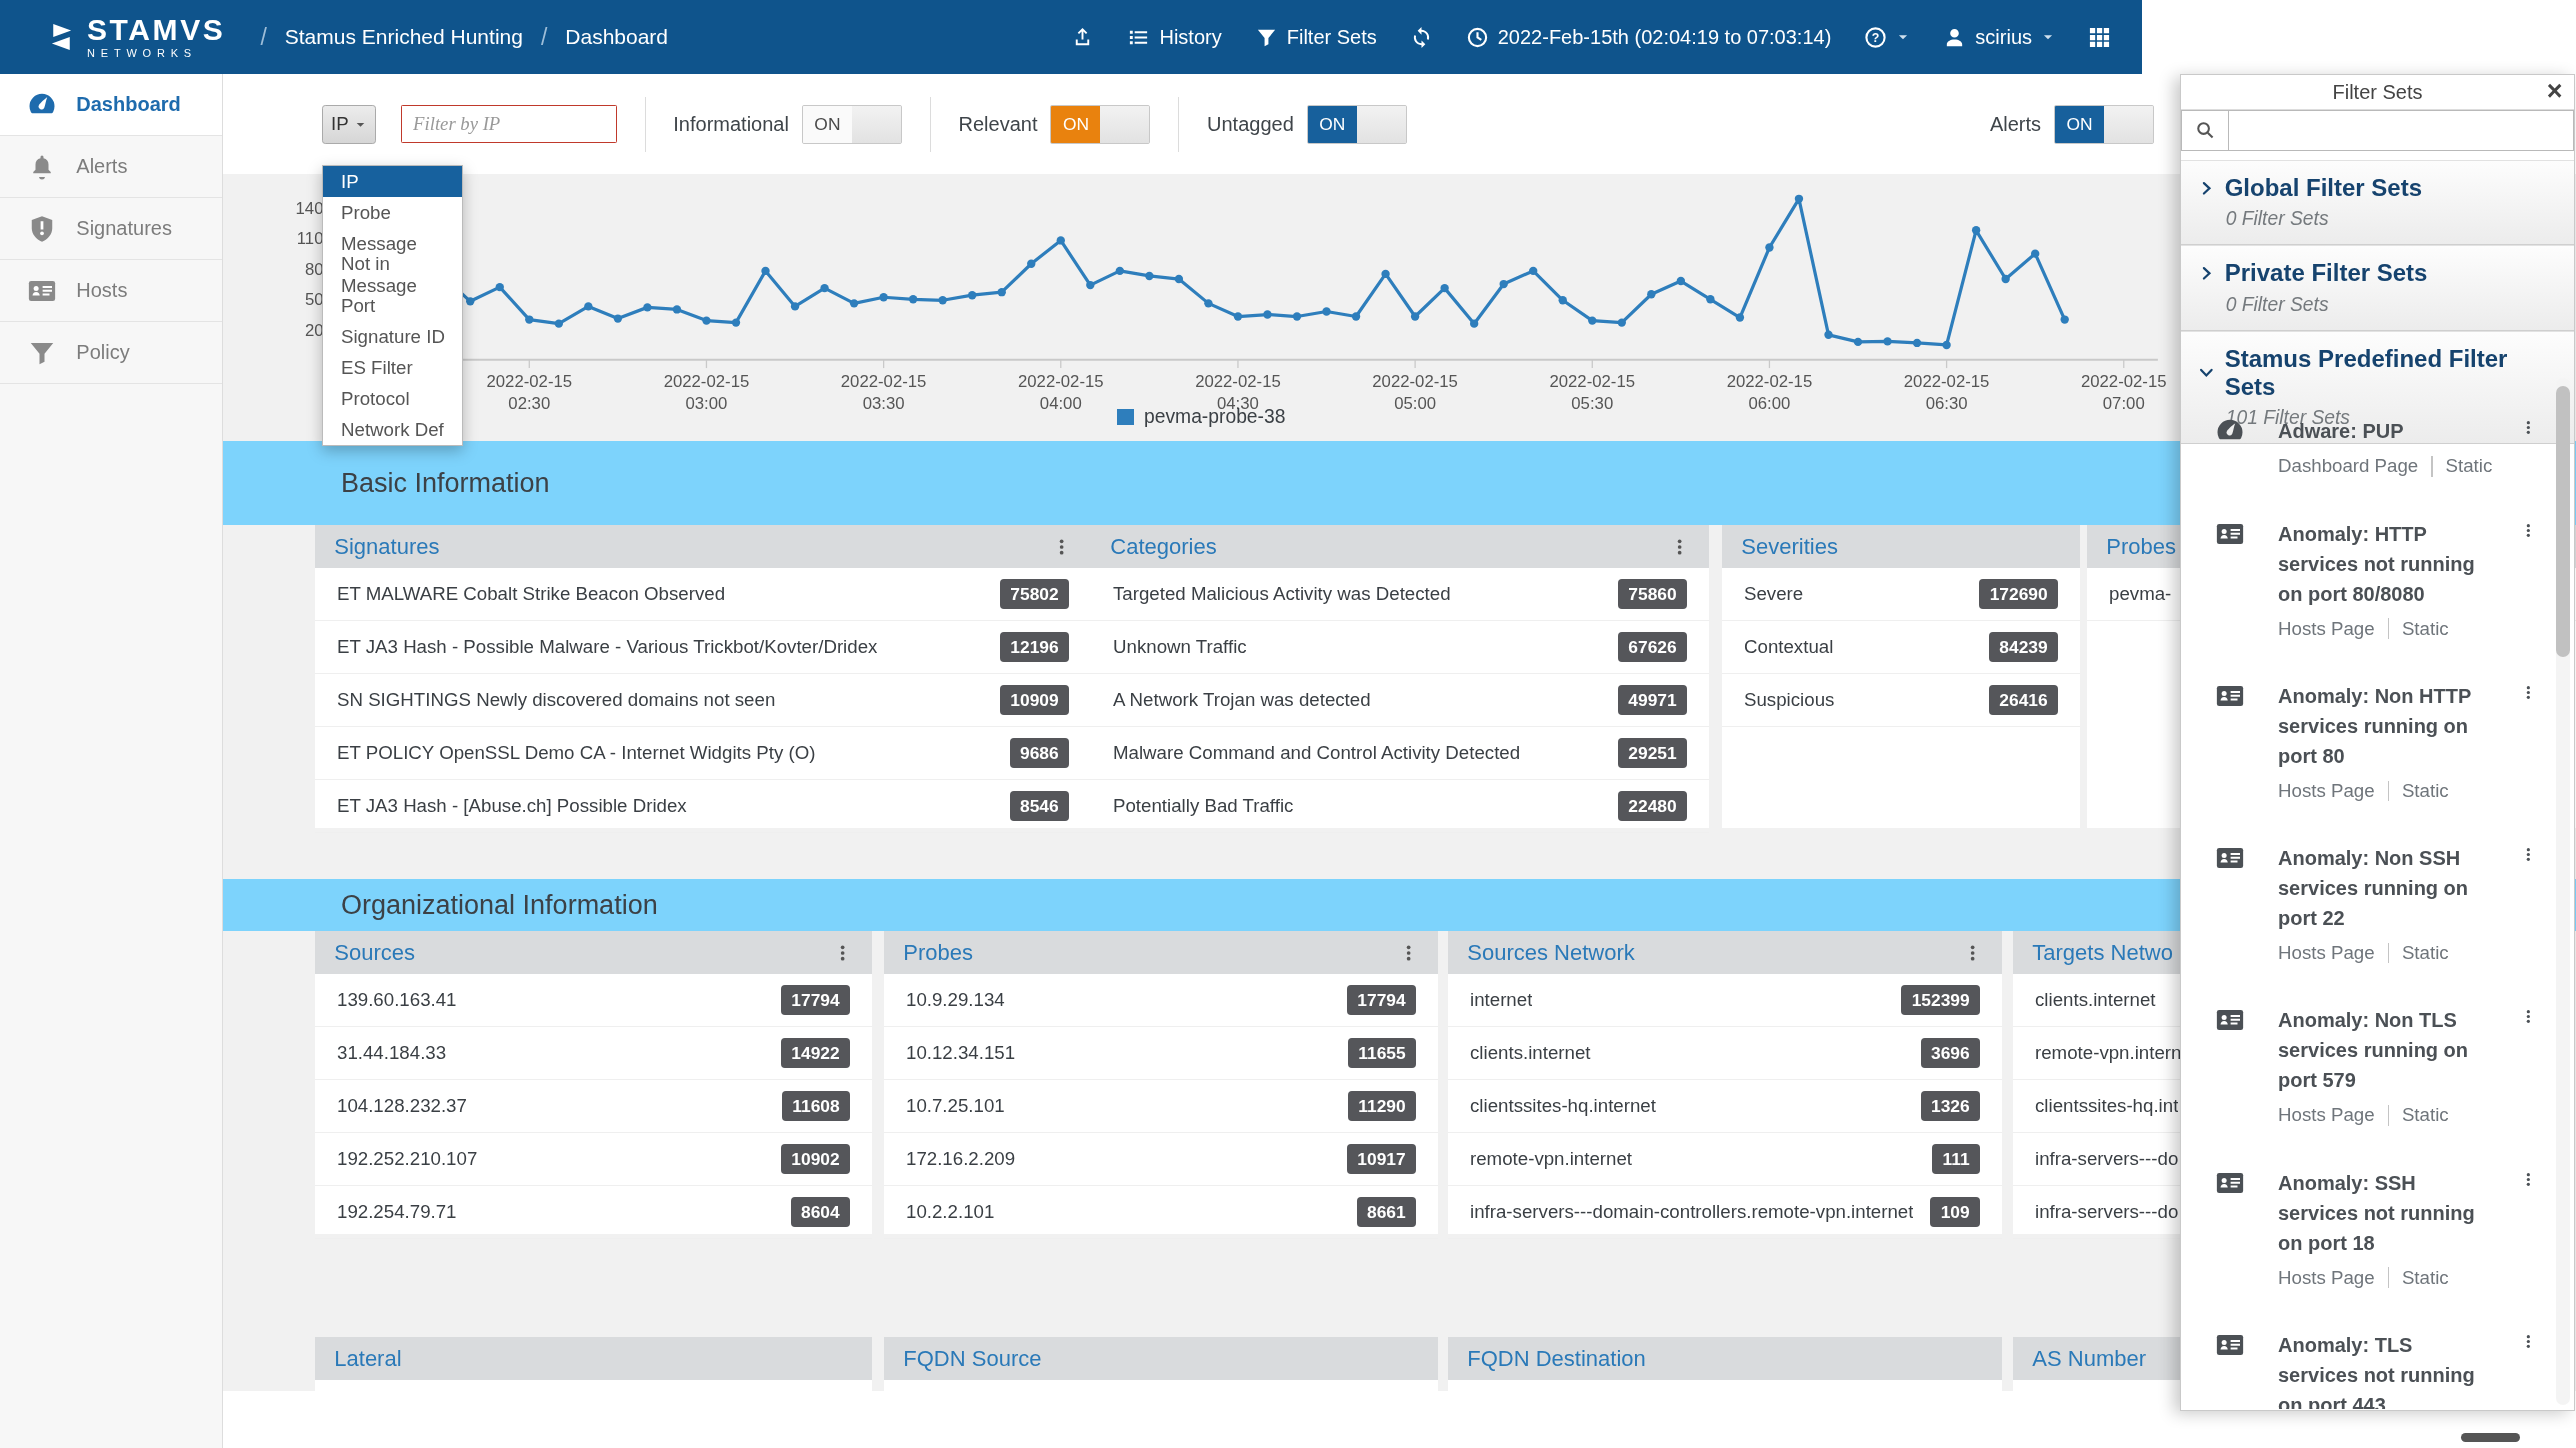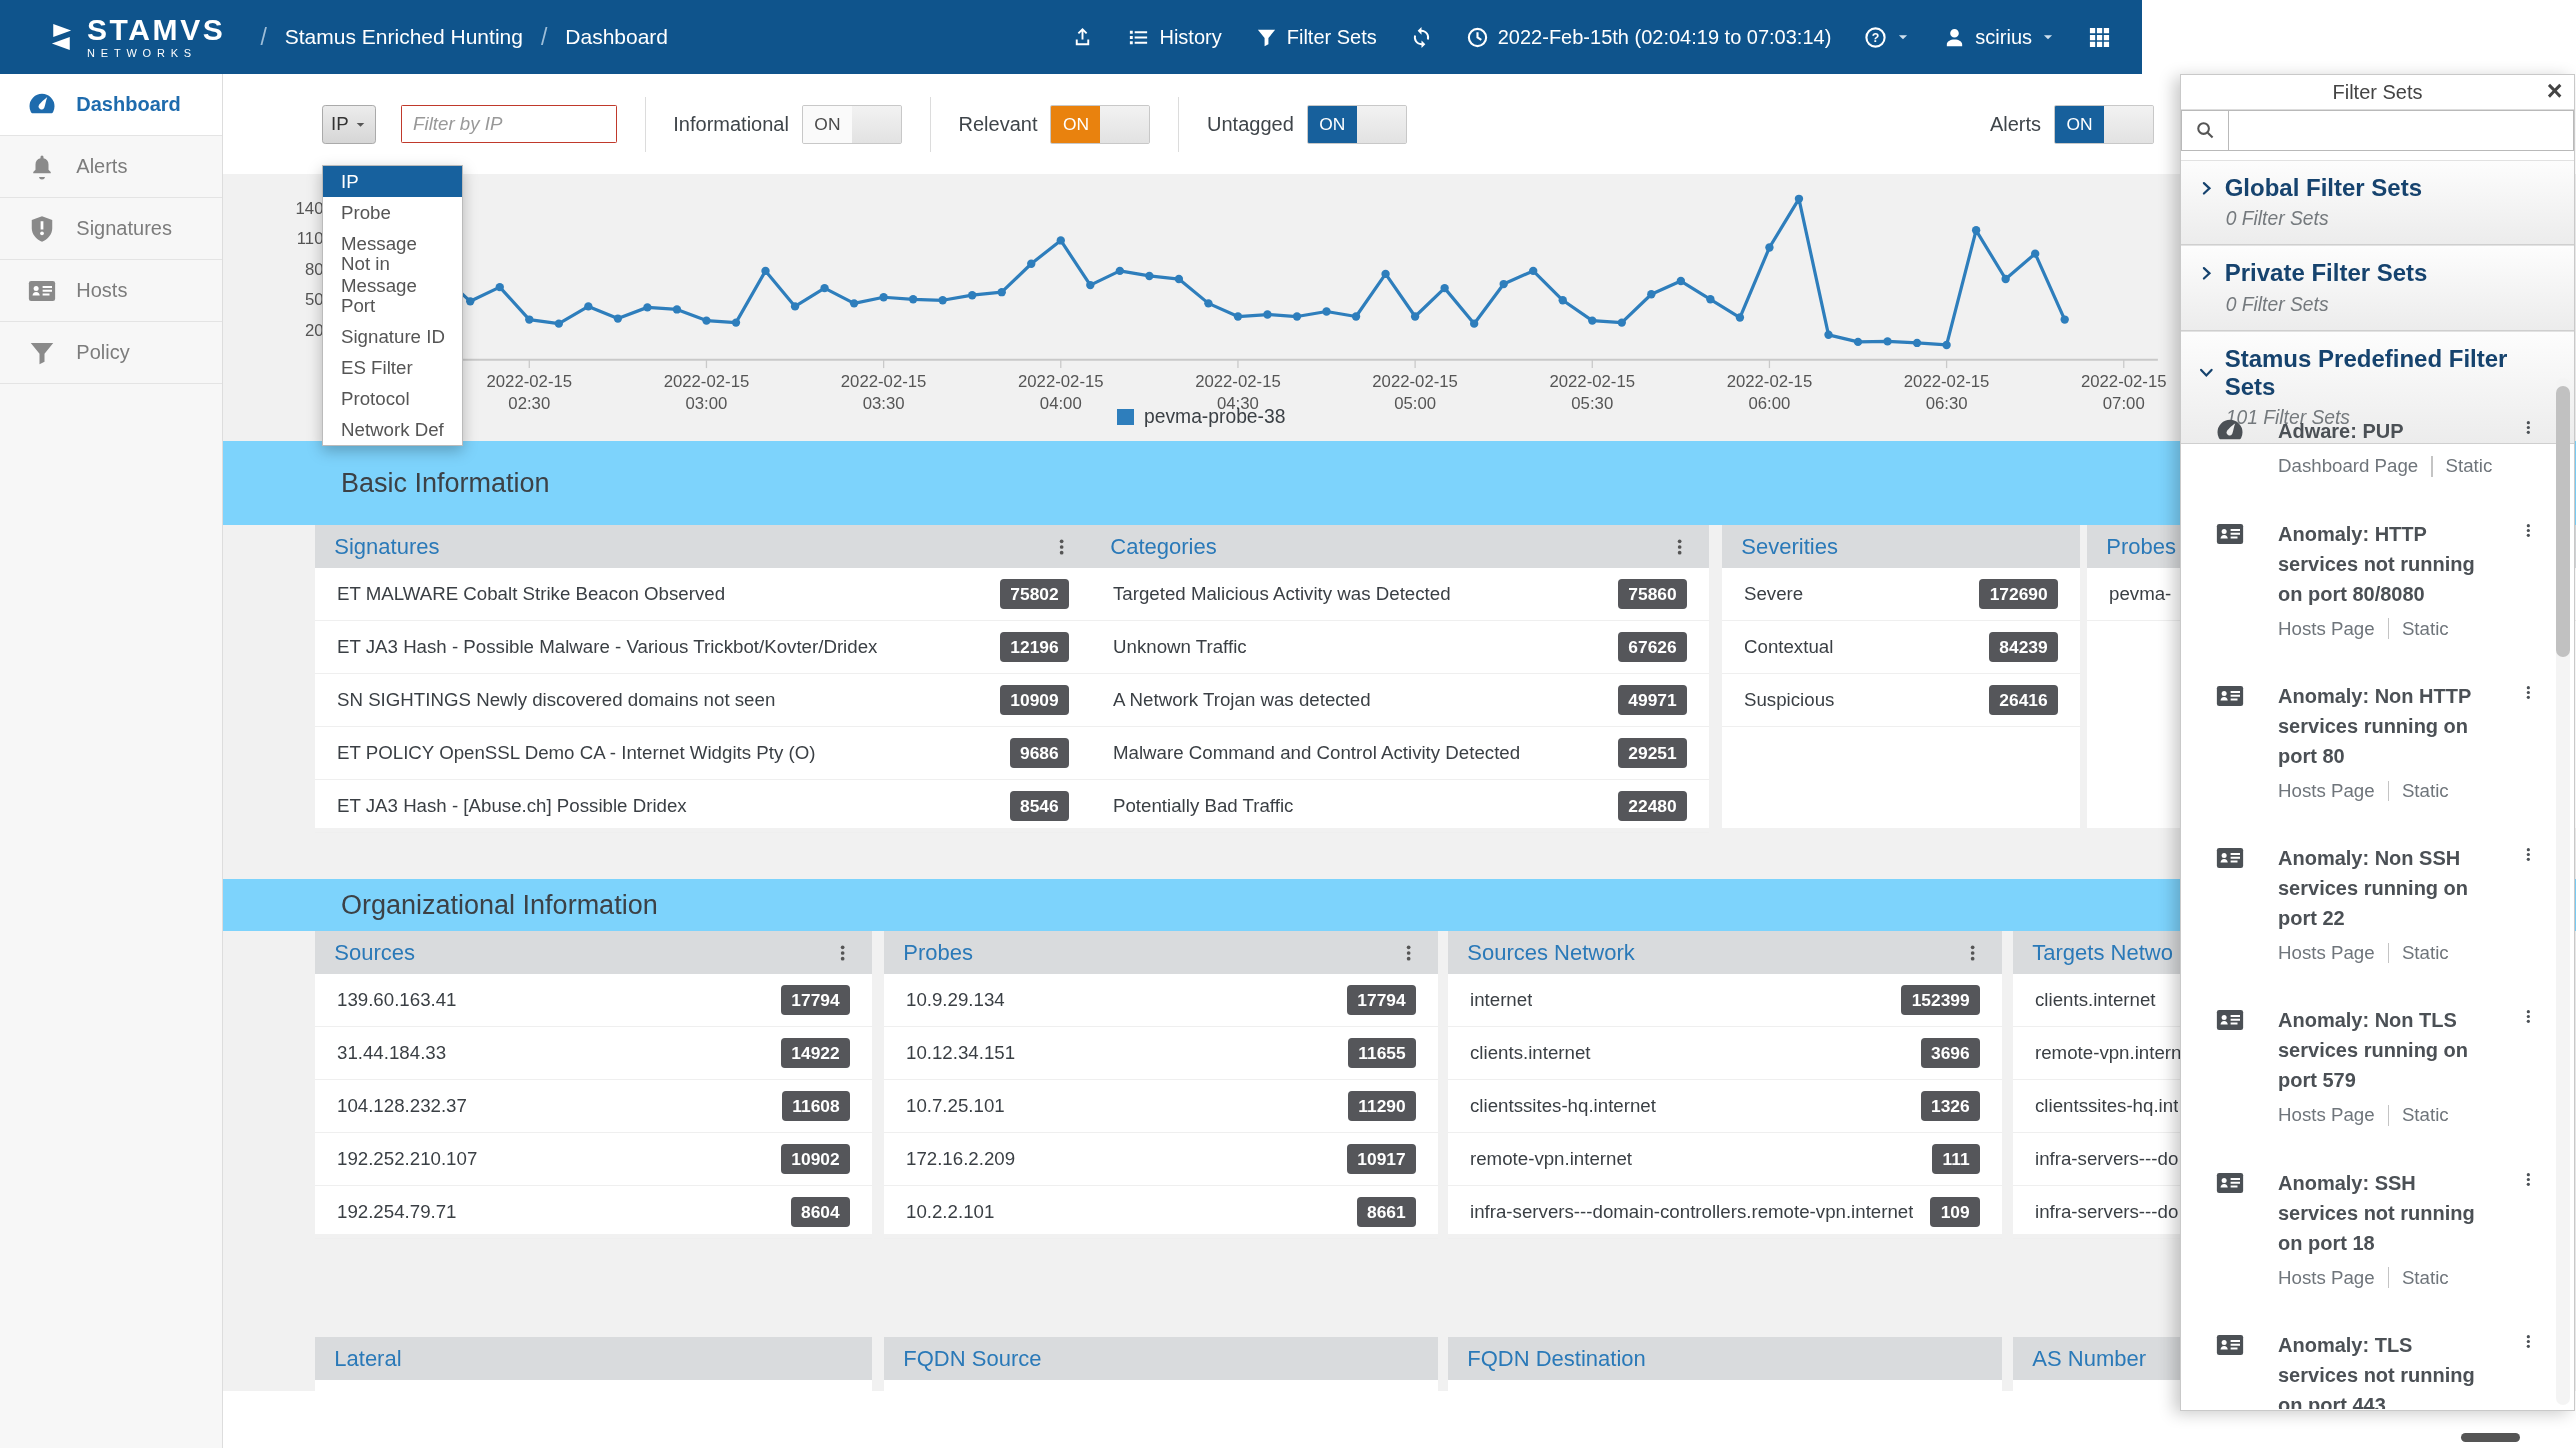--- a/index.html
+++ b/index.html
@@ -35,21 +35,21 @@
 
   
   .main{position:absolute;left:222px;top:74px;right:0;bottom:0;background:#fff;}
   .filter-row{position:absolute;left:0;top:0;right:0;height:100px;background:#fff;
               display:flex;align-items:center;padding-left:100px;box-sizing:border-box;}
   .fld-select{width:52px;height:37px;background:linear-gradient(#ececec,#d6d6d6);
               border:0.6px solid #aaa;border-radius:3.2px;display:flex;align-items:center;justify-content:center;
               gap:5.2px;font-size:18.7px;color:#333;cursor:pointer;}
   .fld-select .ico{width:13px;height:13px;color:#555;}
   .flt-input{width:191px;height:36px;margin-left:24.5px;border:1.3px solid #c0392b;border-radius:1.3px;
-             font-size:18.7px;padding:0 11.6px;color:#333;font-family:Liberation Sans, sans-serif;}
+             font-size:18.7px;padding:0 11.6px;color:#333;font-family:Liberation Serif, serif;}
   .flt-input::placeholder{color:#999;font-style:italic;}
   .vdiv{width:0.6px;height:55px;background:#dcdcdc;margin:0 28px;}
   .tgroup{display:flex;align-items:center;}
   .tg-label{font-size:20px;color:#3f454a;margin-right:13px;white-space:nowrap;text-align:center;}
   .switch{width:98px;height:37px;border:0.6px solid #c8c8c8;border-radius:1.9px;display:flex;overflow:hidden;cursor:pointer;background:#e7e7e7;}
   .switch .on{width:49px;display:flex;align-items:center;justify-content:center;font-size:17.4px;}
   .switch .off{flex:1;background:linear-gradient(#f2f2f2,#e2e2e2);}
   .alerts-group{margin-left:auto;margin-right:422px;}
 
   

